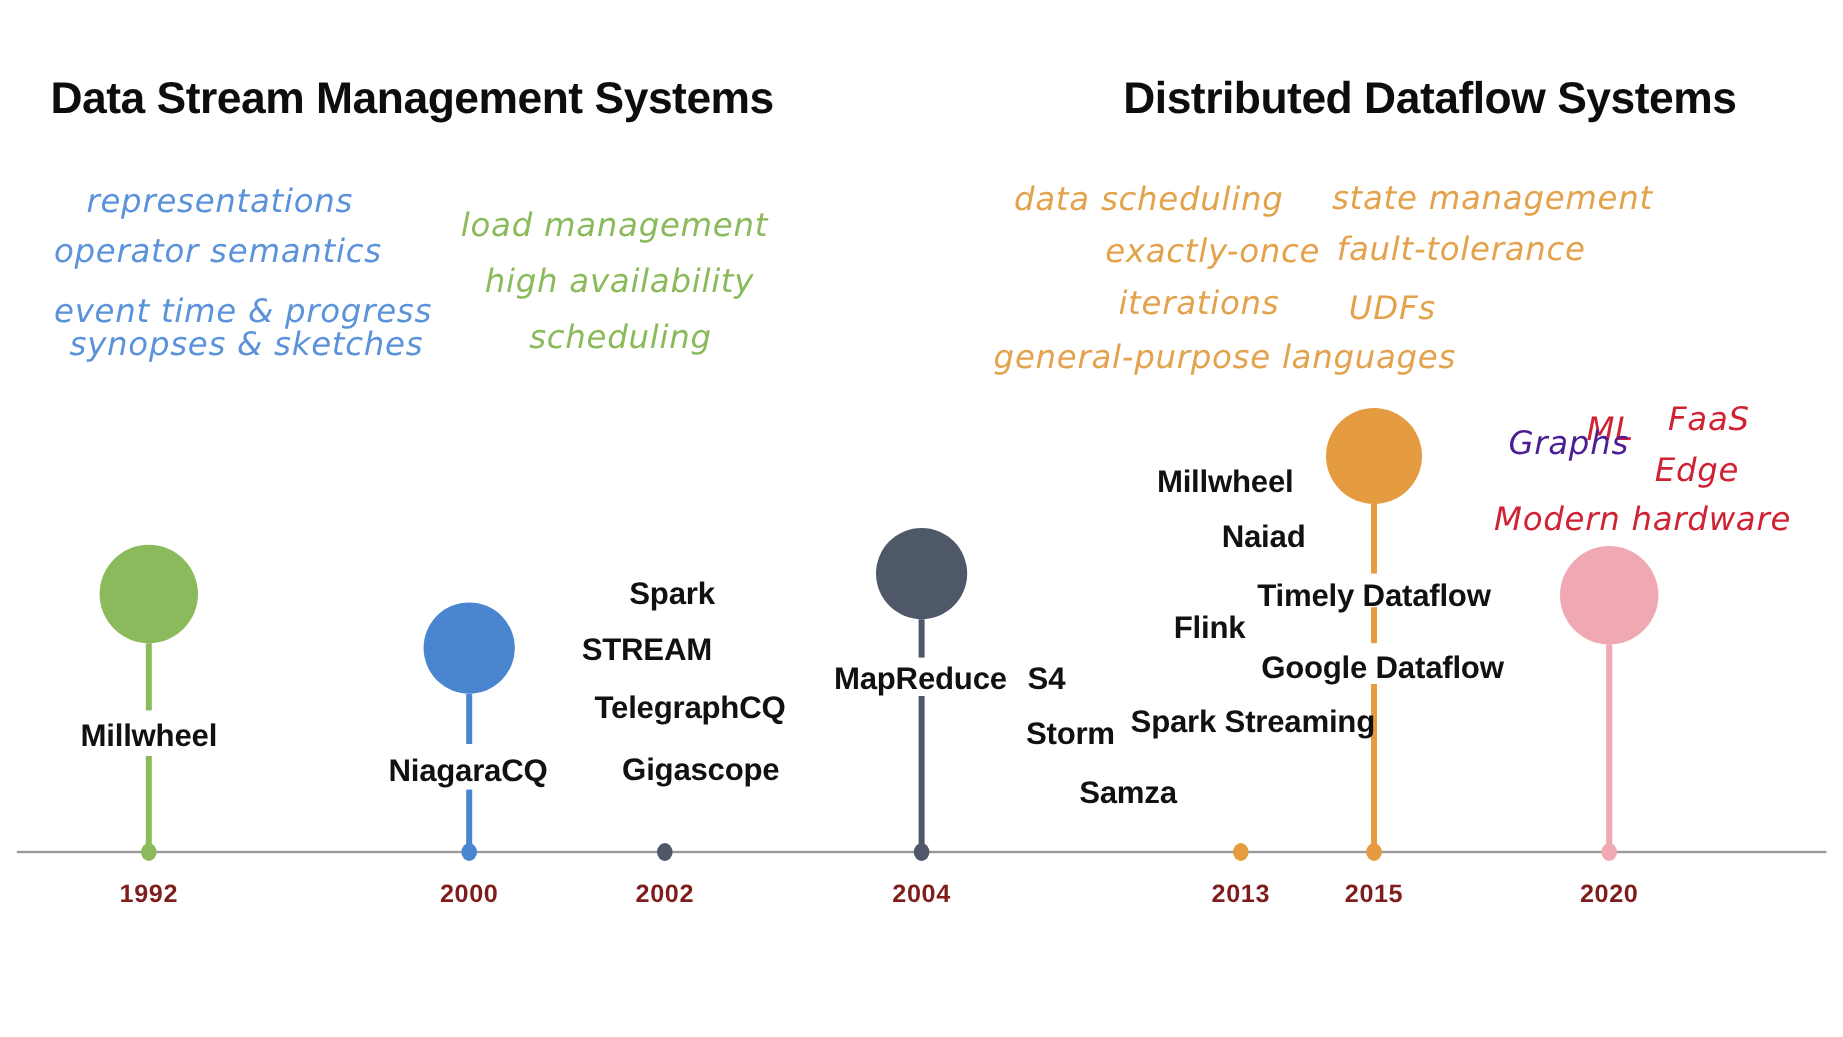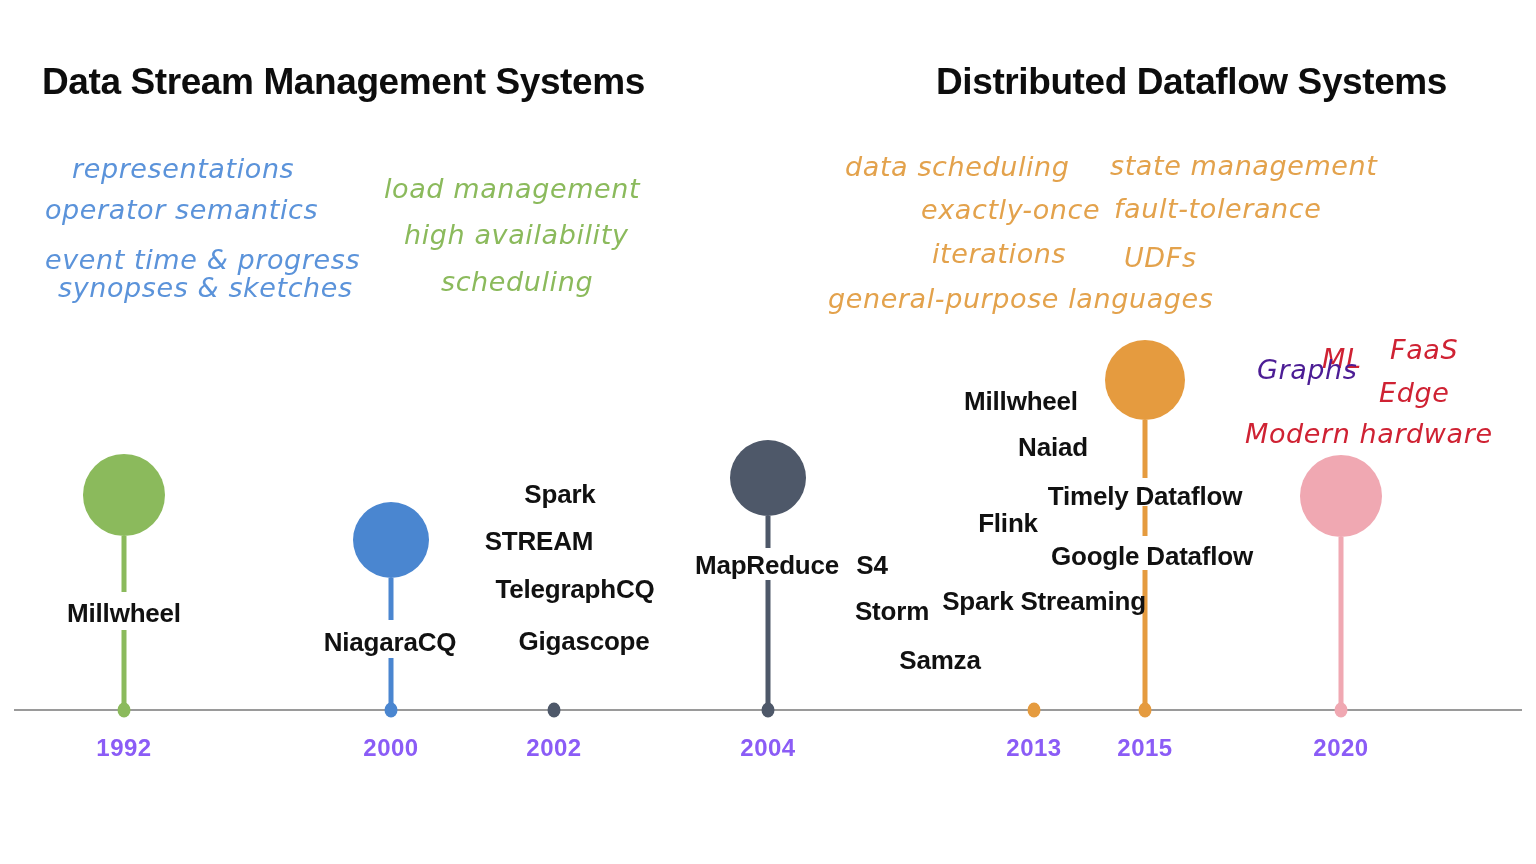--- a/index.html
+++ b/index.html
@@ -58,22 +58,22 @@
   #axis-line {
     left: 14px;
     top: 709px;
     width: 1508px;
     height: 2px;
     background: #9a9a9a;
   }
   .year {
     font-family: "Liberation Sans", sans-serif;
     font-weight: bold;
-    font-size: 24px;
-    color: #8b5cf6;
+    font-size: 21px;
+    color: #7f1d1d;
     letter-spacing: 0.5px;
     white-space: nowrap;
     transform: translateX(-50%);
   }
 
   
   .marker-dot {
     width: 13px; height: 15px;
     border-radius: 50%;
     transform: translate(-50%, -50%);

